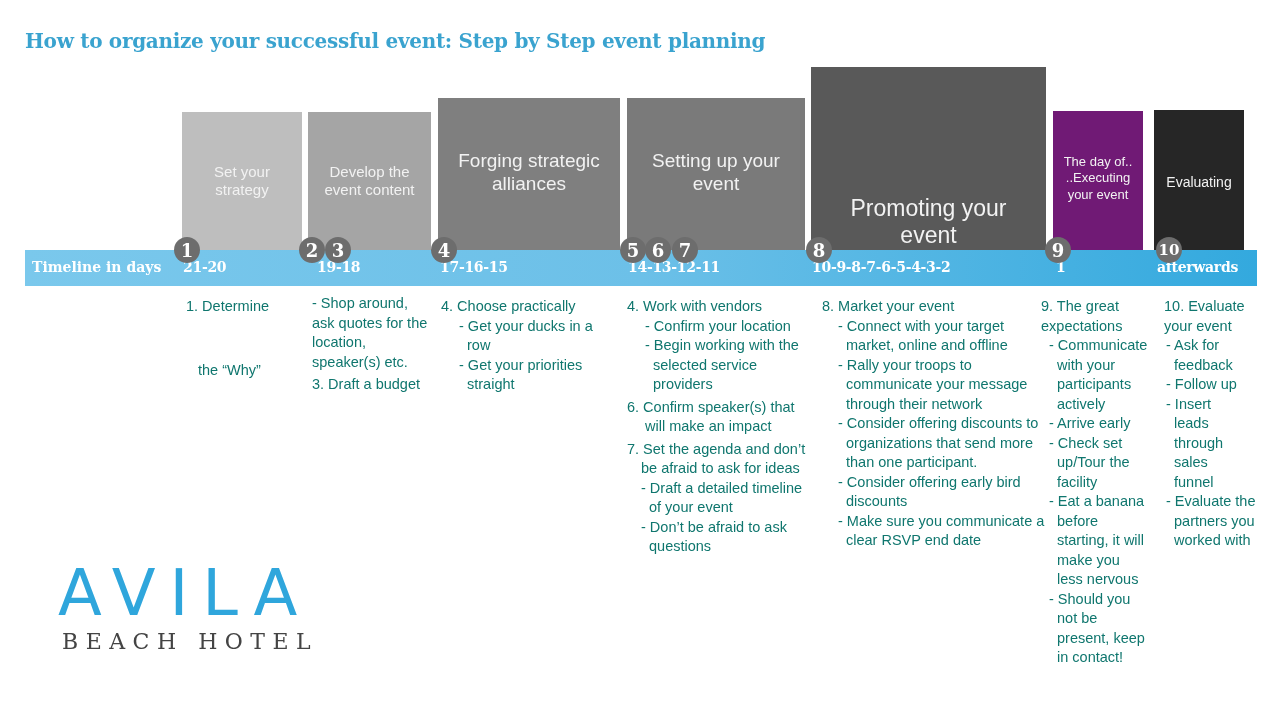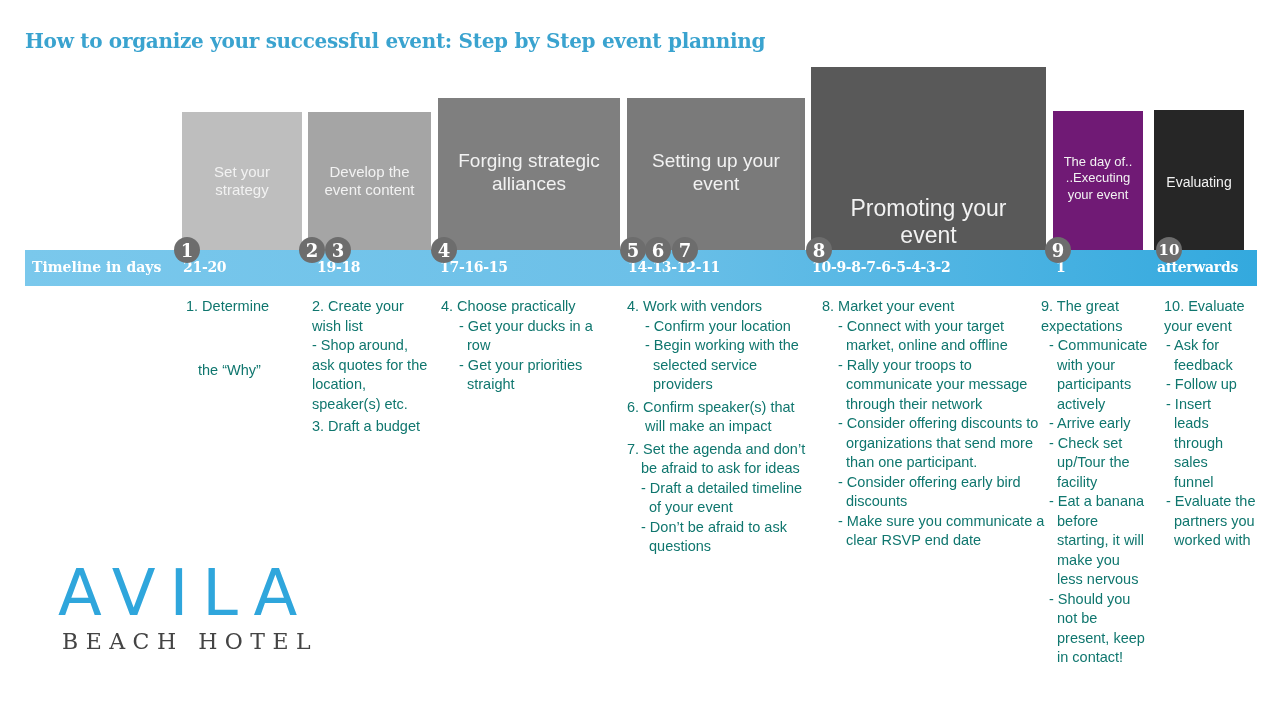--- a/index.html
+++ b/index.html
@@ -76,21 +76,20 @@
   <div class="badge" style="left:806px;">8</div>
   <div class="badge" style="left:1045px;">9</div>
   <div class="badge" style="left:1156px;font-size:15px;">10</div>
 
   <div class="col" style="left:184px;width:110px;">
     <div style="padding-left:2px;">1. Determine</div>
     <div style="padding-left:14px;margin-top:44px;">the “Why”</div>
   </div>
 
   <div class="col" style="left:312px;width:118px;">
-    <div class="item">2. Create your wish list</div>
     <div class="item" style="margin-top:-3px;">- Shop around, ask quotes for the location, speaker(s) etc.</div>
     <div class="item">3. Draft a budget</div>
   </div>
 
   <div class="col" style="left:441px;width:165px;">
     <div>4. Choose practically</div>
     <div class="sub" style="padding-left:26px;">- Get your ducks in a row</div>
     <div class="sub" style="padding-left:26px;">- Get your priorities straight</div>
   </div>
 

